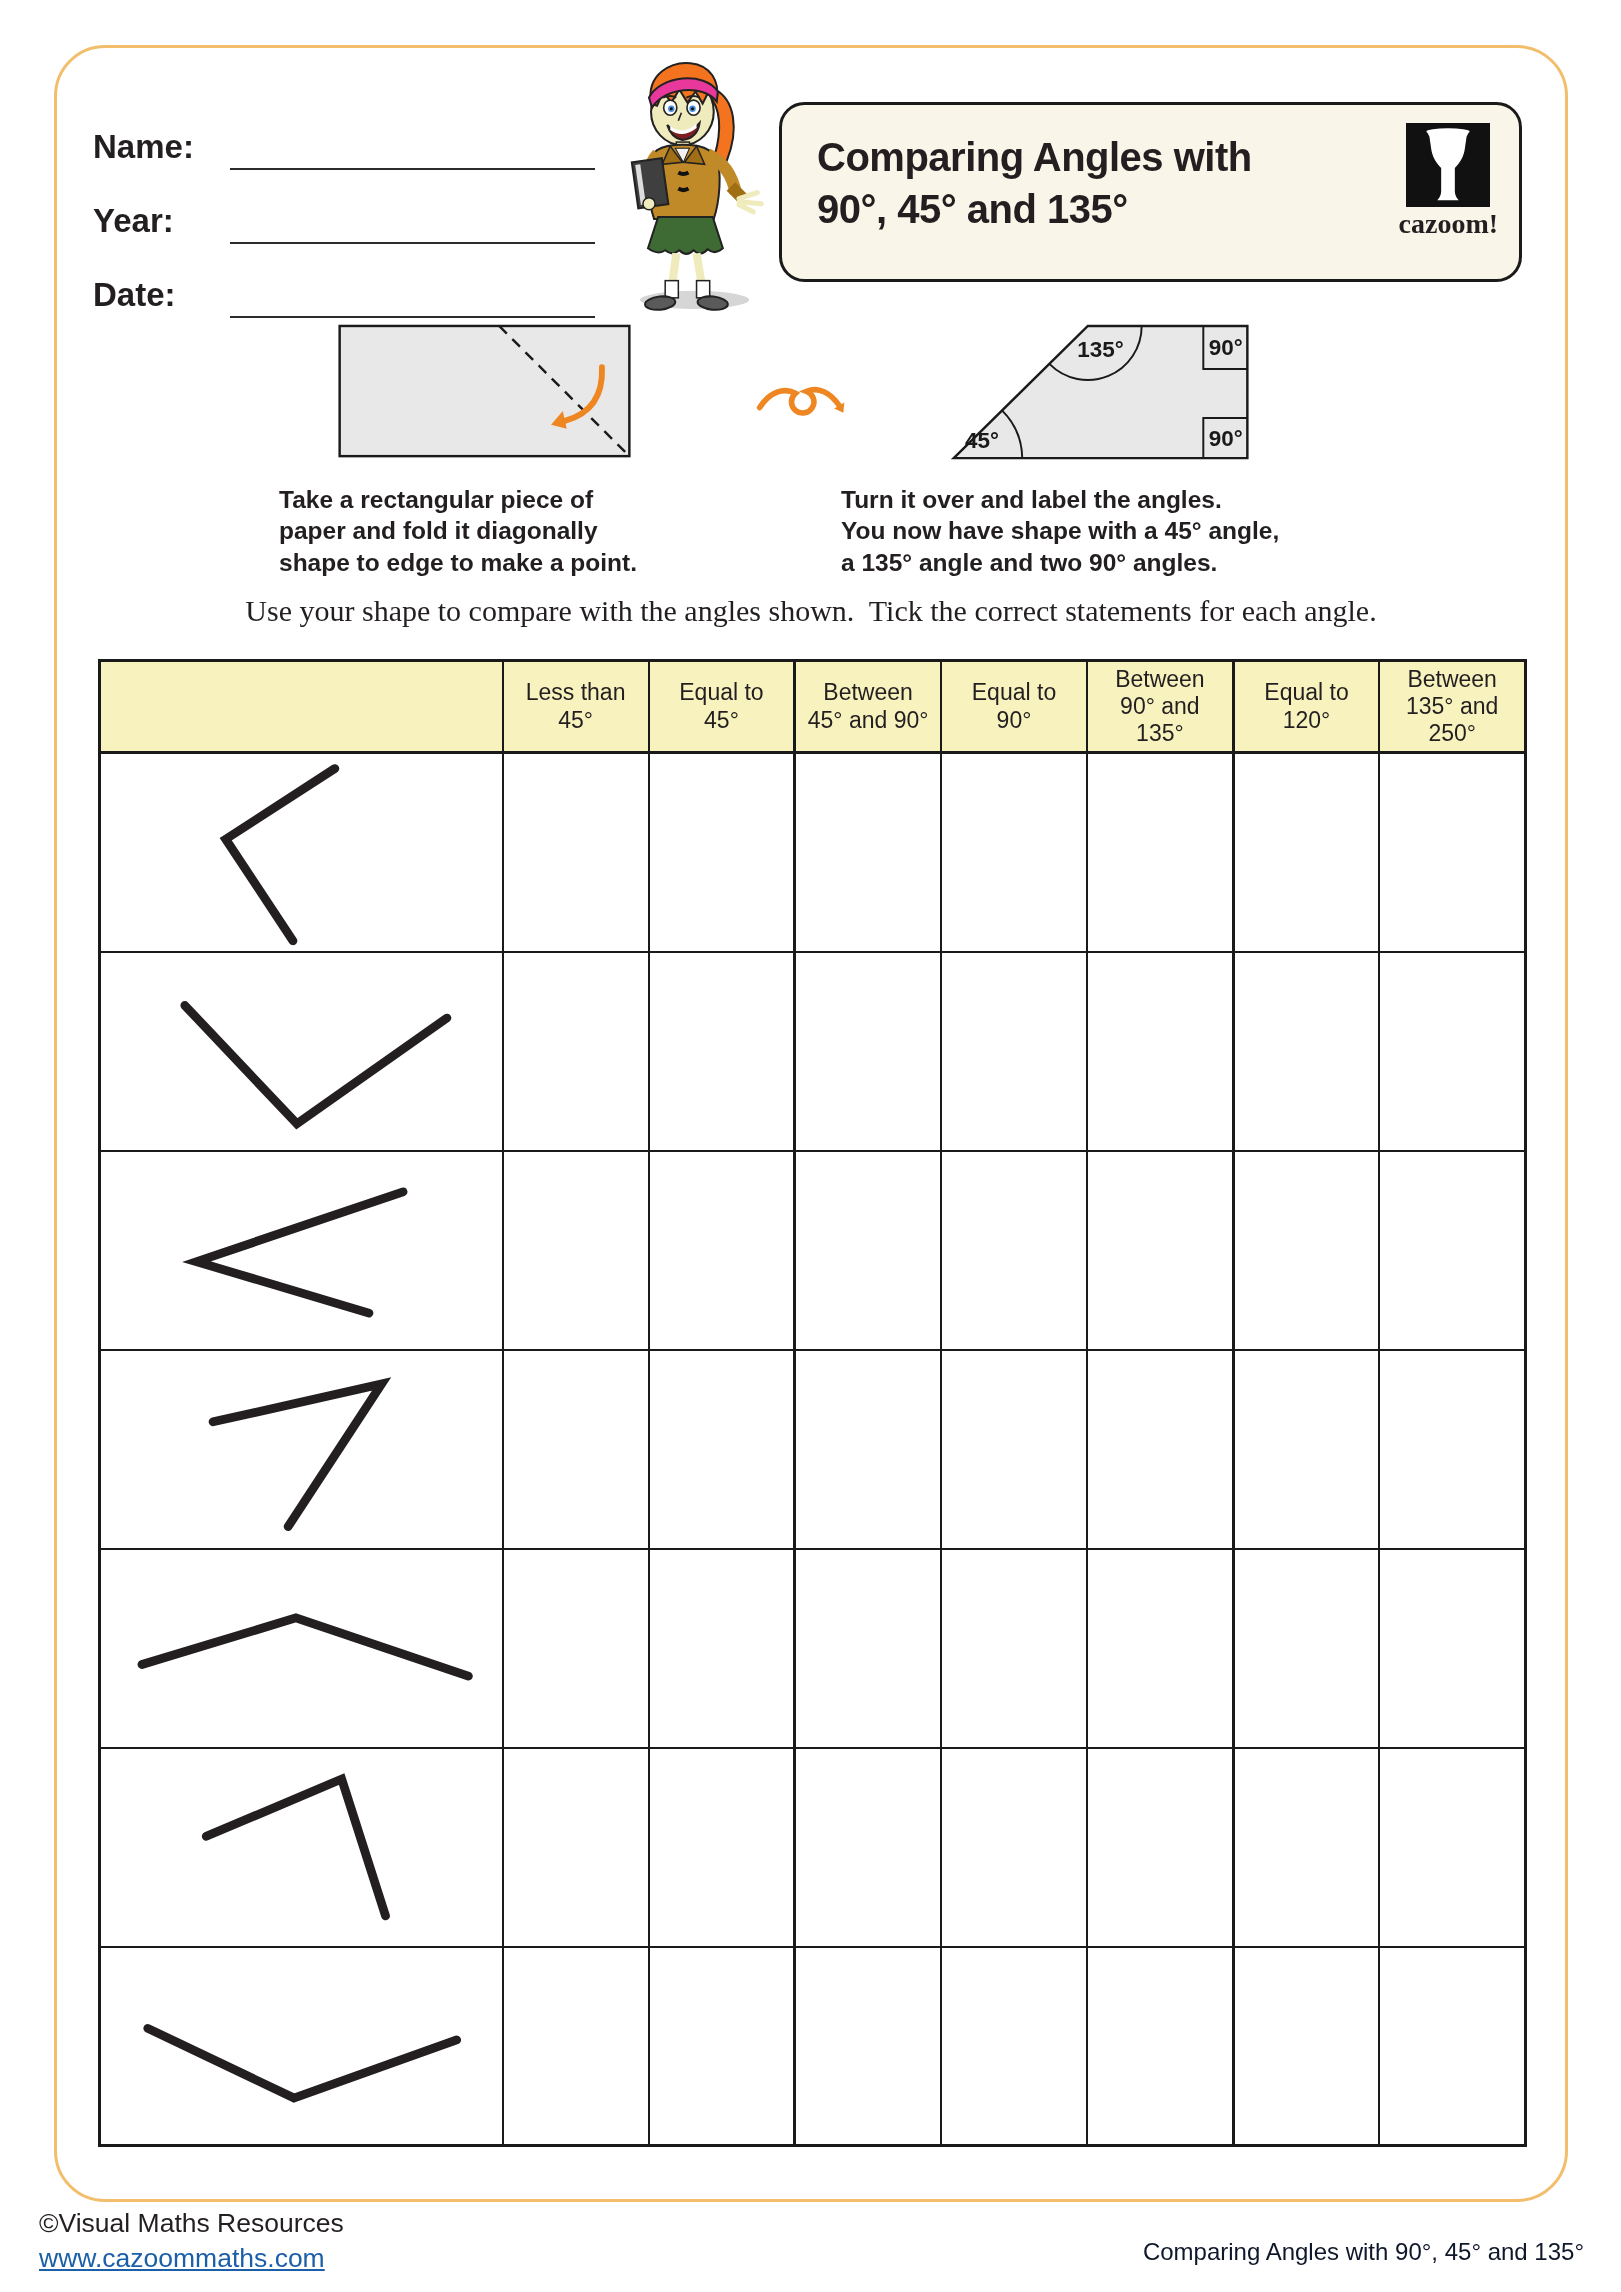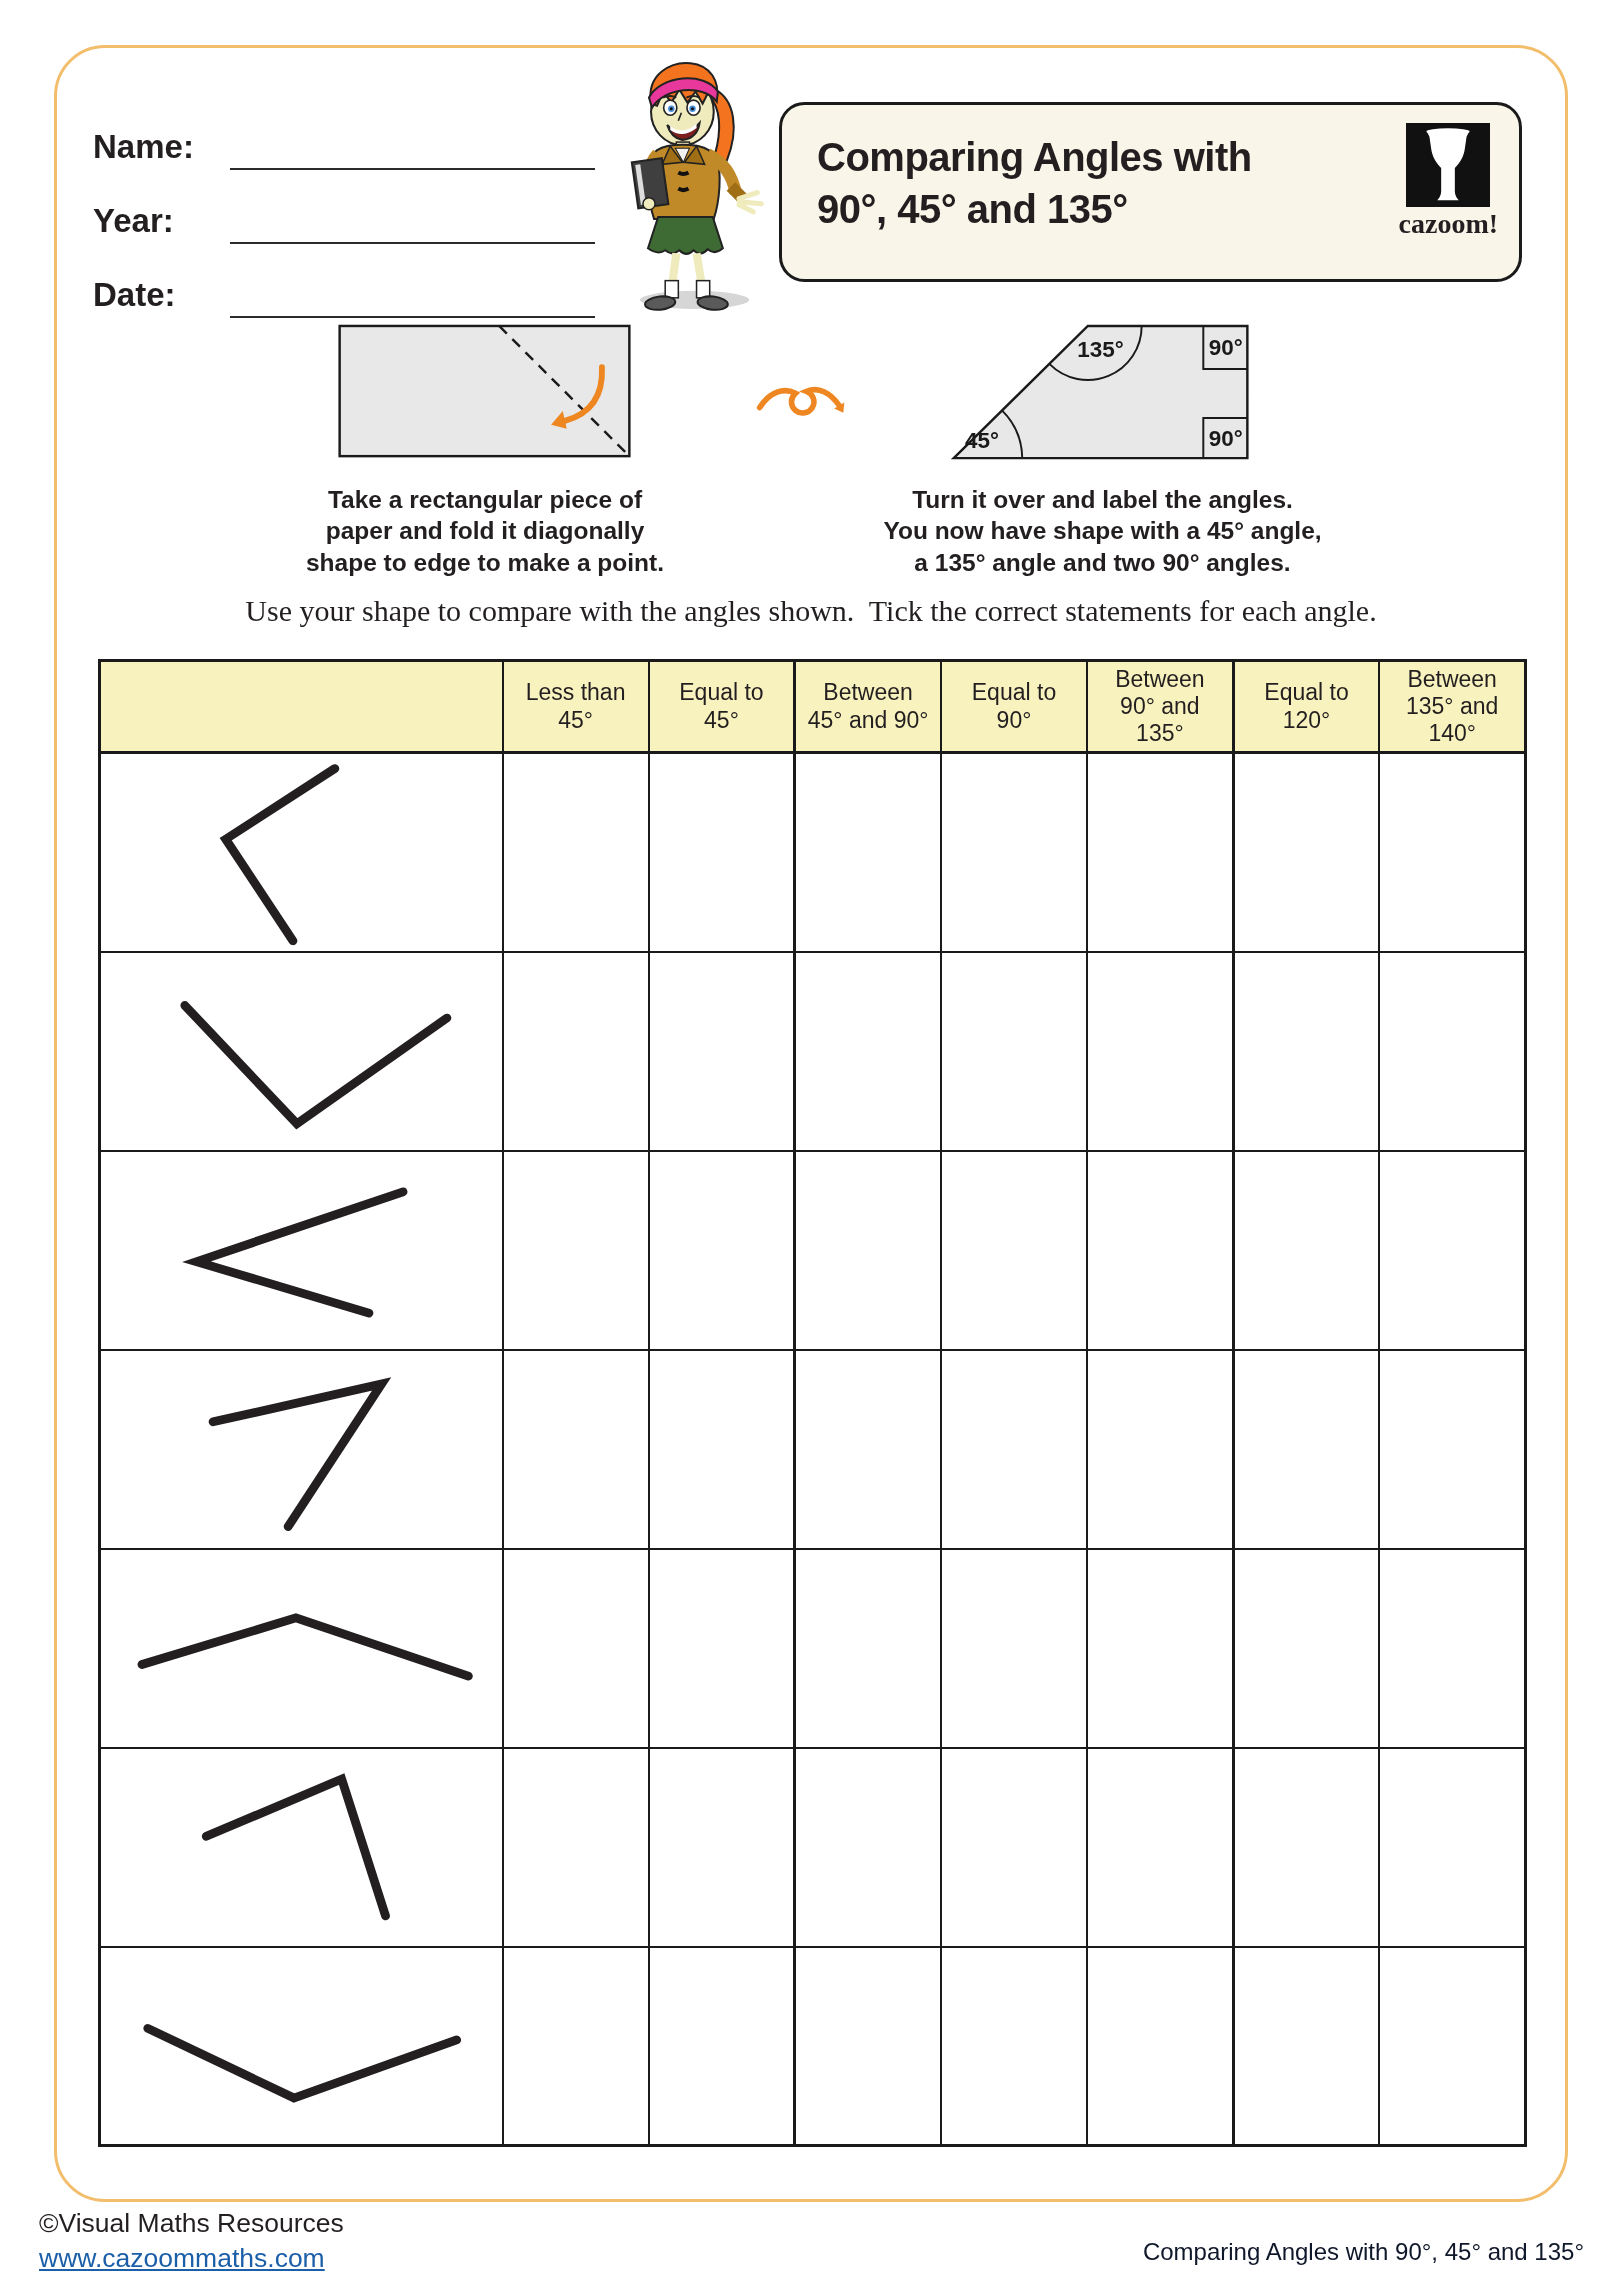--- a/index.html
+++ b/index.html
@@ -18,21 +18,21 @@
   
   .title-box { position:absolute; left:779px; top:102px; width:743px; height:180px;
     background:#F9F6E9; border:3.9px solid #1a1a1a; border-radius:25.5px; }
   .title-text { position:absolute; left:35px; top:25.5px; font-weight:bold; font-size:40px; line-height:1.3; letter-spacing:-0.5px; }
   .logo { position:absolute; right:15.7px; top:17.6px; width:110px; text-align:center; }
   .logo svg { display:block; margin:0 auto; }
   .logo-word { font-family:"Liberation Serif", serif; font-weight:bold; font-size:28px; margin-top:1px; }
 
   
   .diagram { position:absolute; }
-  .caption { position:absolute; text-align:center; font-weight:bold; font-size:24.5px; line-height:1.28; }
+  .caption { position:absolute; font-weight:bold; font-size:24.5px; line-height:1.28; }
   .diagram text { font-family:"Liberation Sans", sans-serif; font-weight:bold; font-size:23px; fill:#1a1a1a; }
 
   .instruction { position:absolute; left:108px; top:594px; width:1406px; text-align:center;
     font-family:"Liberation Serif", serif; font-size:30px; white-space:pre-wrap; }
 
   
   table.compare { position:absolute; left:98px; top:659px; width:1429px;
     border-collapse:collapse; table-layout:fixed; }
   table.compare th, table.compare td { border:2px solid #1a1a1a; padding:0; }
   table.compare { border:3.9px solid #1a1a1a; }
@@ -178,21 +178,21 @@
     </colgroup>
     <thead>
       <tr>
         <th class="corner-cell"></th>
         <th>Less than 45°</th>
         <th>Equal to 45°</th>
         <th class="thick-left">Between 45° and 90°</th>
         <th>Equal to 90°</th>
         <th>Between 90° and 135°</th>
         <th class="thick-left">Equal to 120°</th>
-        <th>Between 135° and 140°</th>
+        <th>Between 135° and 250°</th>
       </tr>
     </thead>
     <tbody id="table-body">
         <tr>
           <td class="angle-cell">
             <svg viewBox="0 0 411 203" preserveAspectRatio="none">
               <polyline points="240,15 128,88 197,193" fill="none" stroke="#231F20" stroke-width="9" stroke-linecap="round"></polyline>
             </svg>
           </td>
           <td class="tick-cell"></td>

